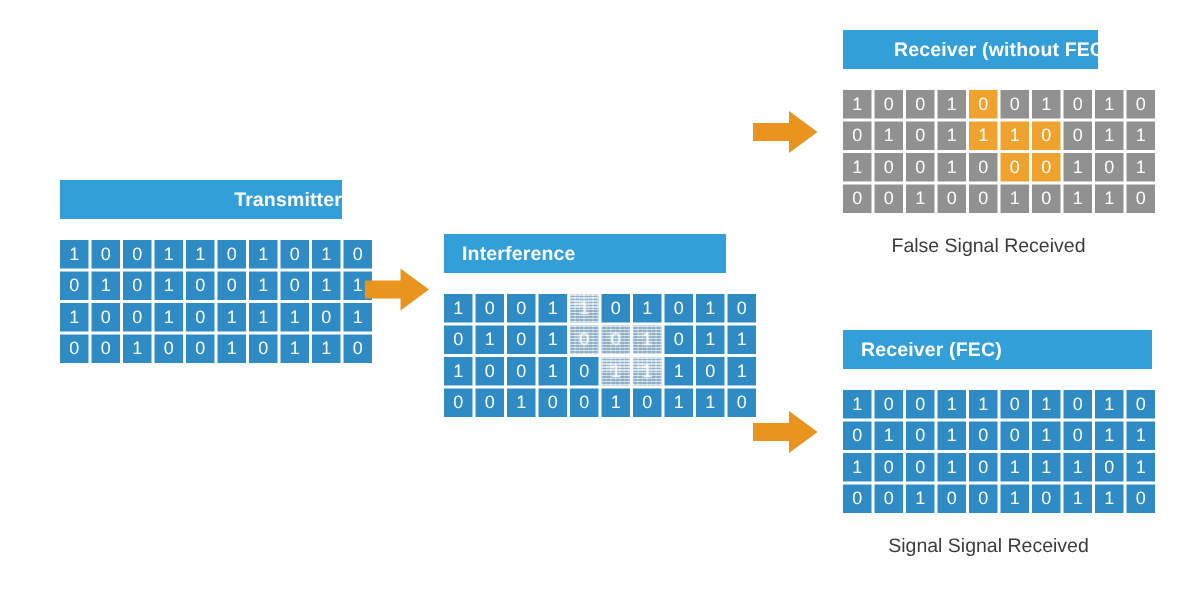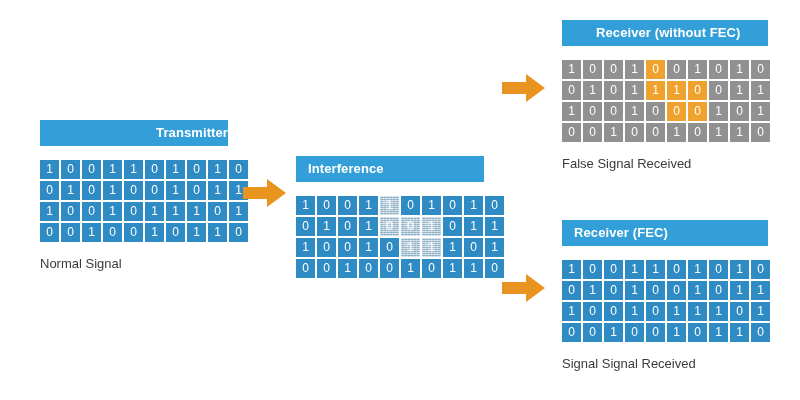--- a/index.html
+++ b/index.html
@@ -87,20 +87,21 @@
   .cell.noise span {
     position: relative;
     z-index: 1;
     text-shadow: 0 0 2px rgba(255,255,255,0.9);
   }
 
   .caption {
     margin-top: 14px;
     font-size: 13px;
     color: #3b3b3b;
+    text-align: center;
     width: 194px;
     white-space: nowrap;
   }
 
   
   .arrow {
     position: absolute;
     width: 44px;
     height: 32px;
   }
@@ -148,21 +149,20 @@
         <div class="cell blue"><span>0</span></div>
         <div class="cell blue"><span>1</span></div>
         <div class="cell blue"><span>0</span></div>
         <div class="cell blue"><span>0</span></div>
         <div class="cell blue"><span>1</span></div>
         <div class="cell blue"><span>0</span></div>
         <div class="cell blue"><span>1</span></div>
         <div class="cell blue"><span>1</span></div>
         <div class="cell blue"><span>0</span></div>
       </div>
-    <div class="caption">Normal Signal</div>
   </div>
 
   <div class="arrow" style="left:243px; top:177px;">
     <svg width="44" height="32" viewBox="0 0 44 32" aria-hidden="true">
       <polygon points="0,10 24,10 24,2 43,16 24,30 24,22 0,22" fill="#E8941F"></polygon>
     </svg>
   </div>
 
   <div class="block" style="left:296px; top:120px;">
     <div class="header-bar" style="width:188px;margin-top:36px;">Interference</div>
@@ -216,21 +216,21 @@
     </svg>
   </div>
 
   <div class="arrow" style="left:502px; top:272px;">
     <svg width="44" height="32" viewBox="0 0 44 32" aria-hidden="true">
       <polygon points="0,10 24,10 24,2 43,16 24,30 24,22 0,22" fill="#E8941F"></polygon>
     </svg>
   </div>
 
   <div class="block" style="left:562px; top:20px;">
-    <div class="header-bar" style="width:206px;padding-left:34px;">Receiver (without FEC)</div>
+    <div class="header-bar" style="width:170px;padding-left:34px;">Receiver (without FEC)</div>
     <div class="grid">
         <div class="cell grey"><span>1</span></div>
         <div class="cell grey"><span>0</span></div>
         <div class="cell grey"><span>0</span></div>
         <div class="cell grey"><span>1</span></div>
         <div class="cell orange"><span>0</span></div>
         <div class="cell grey"><span>0</span></div>
         <div class="cell grey"><span>1</span></div>
         <div class="cell grey"><span>0</span></div>
         <div class="cell grey"><span>1</span></div>

